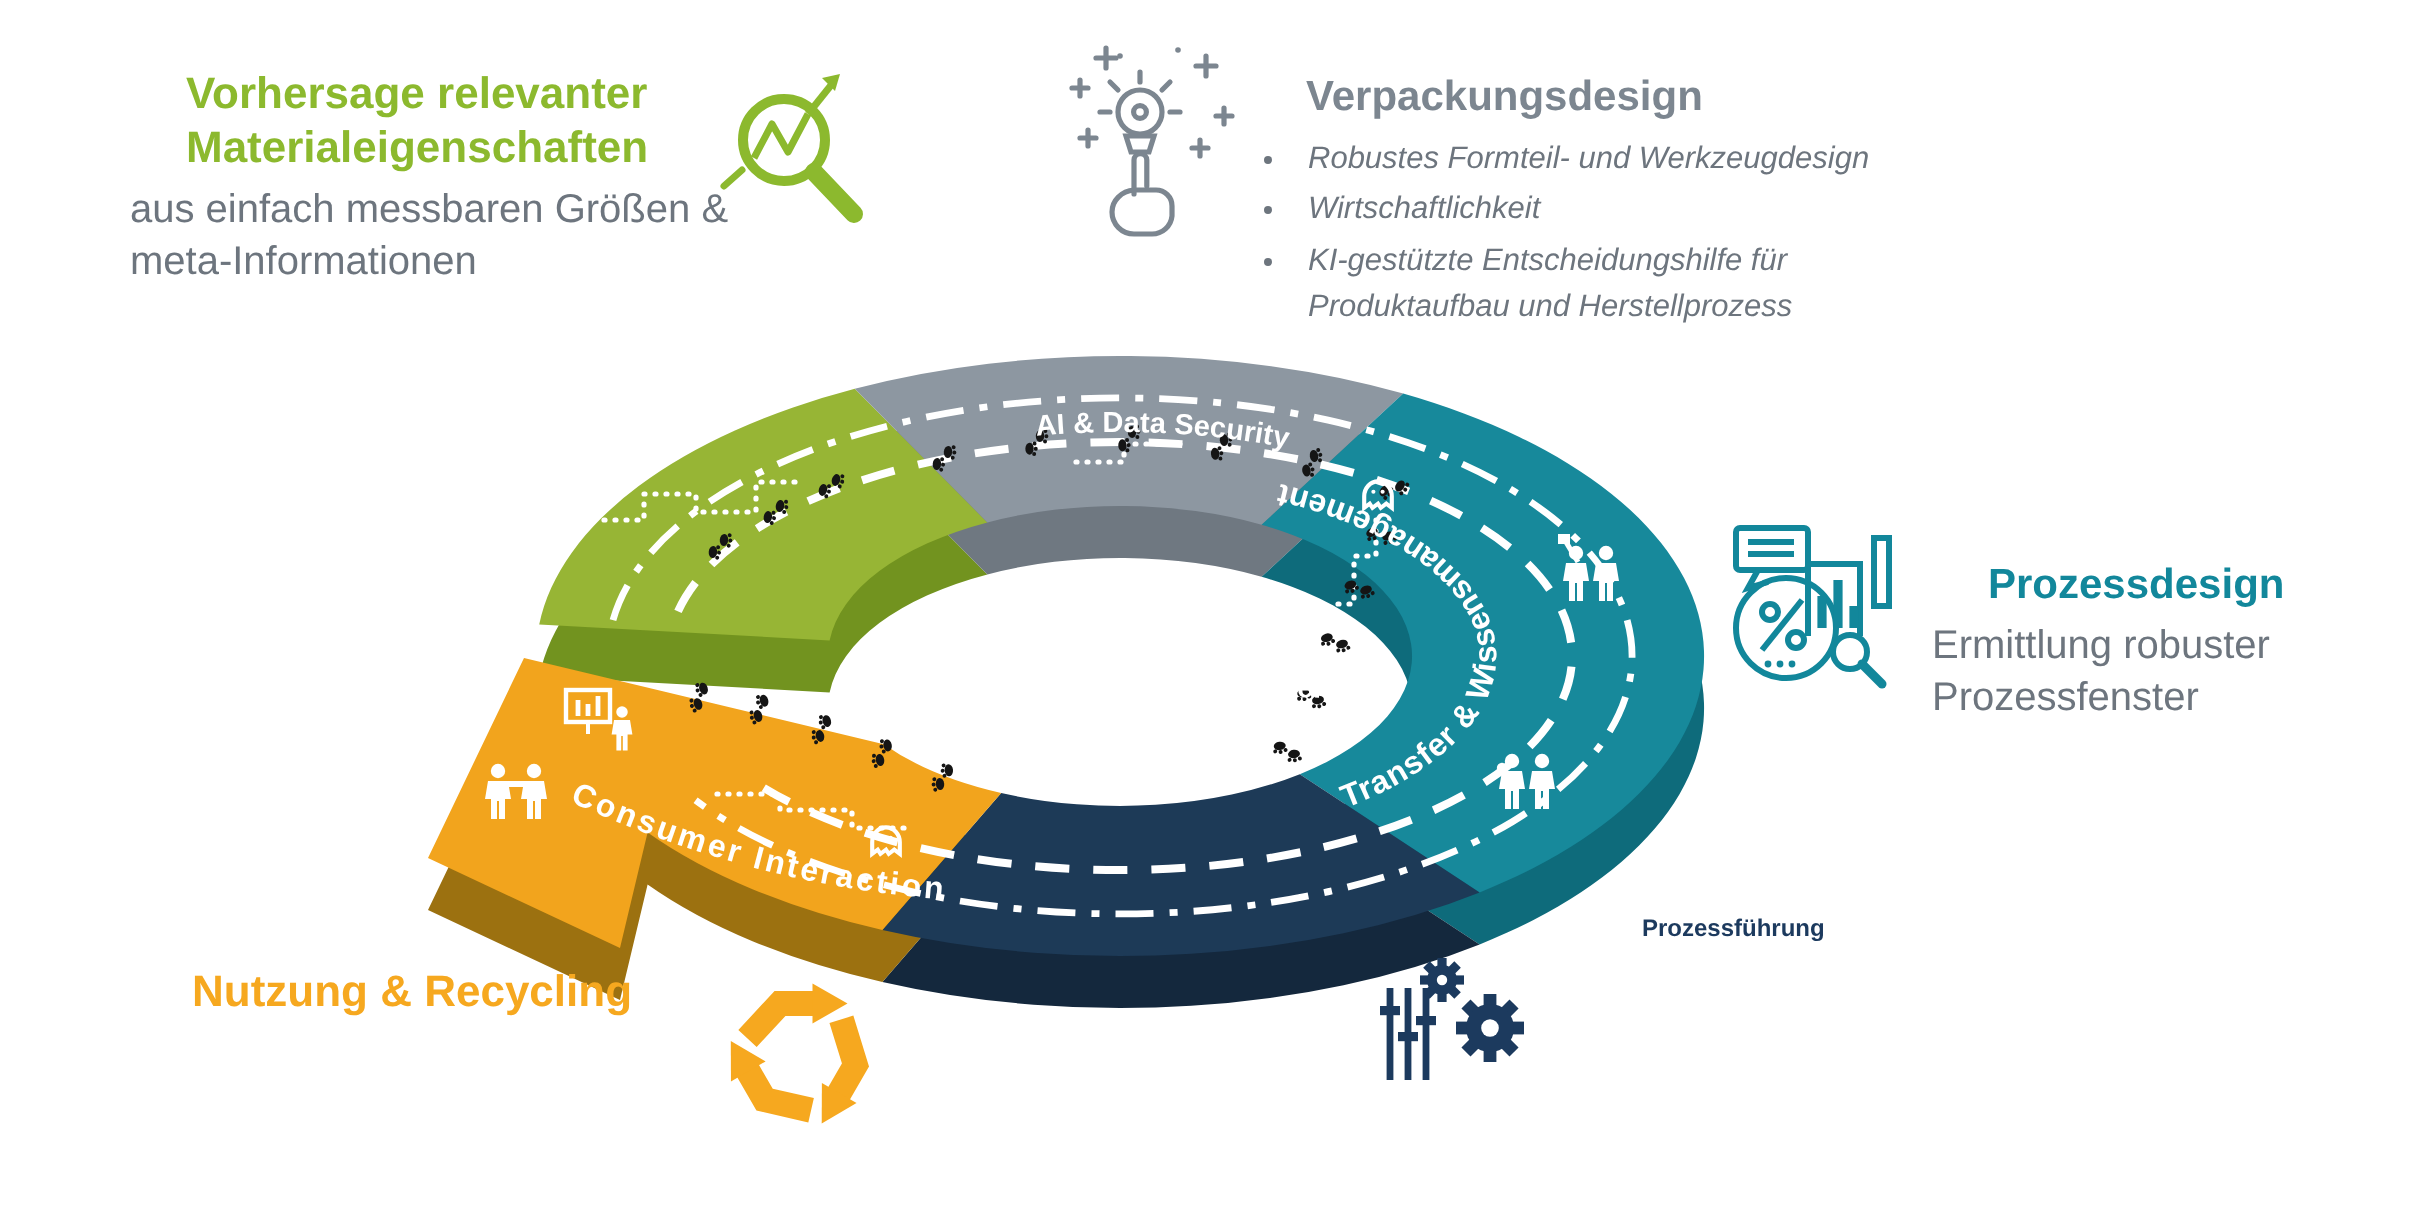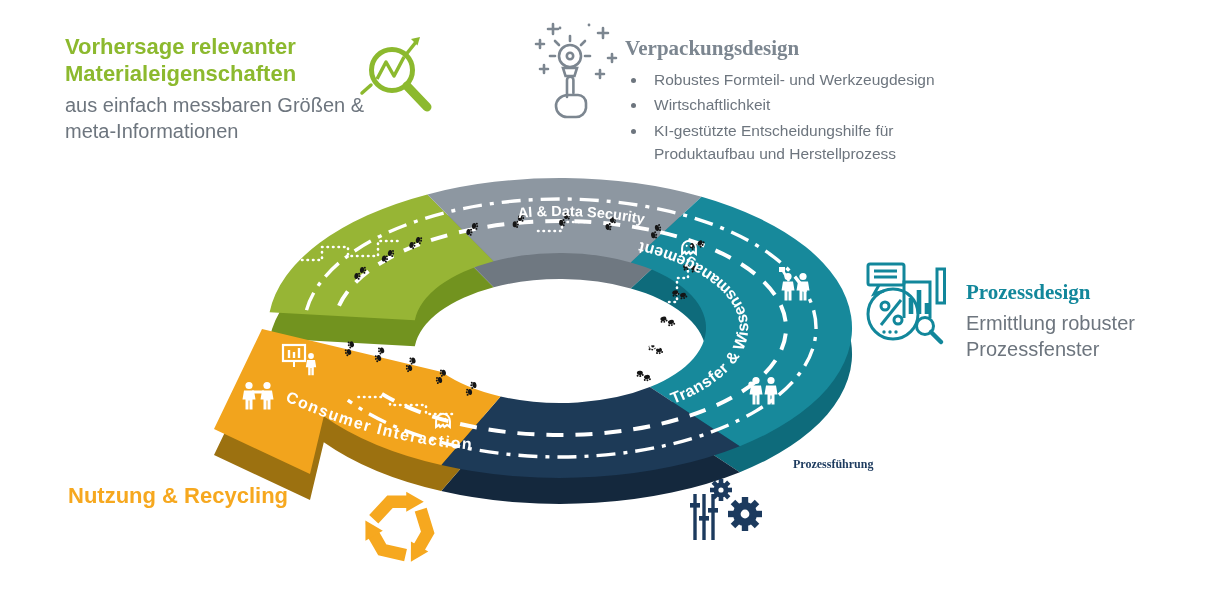--- a/index.html
+++ b/index.html
@@ -1,25 +1,25 @@
 <!DOCTYPE html>
 <html><head>
 <meta charset="utf-8">
 <style>
   html,body{margin:0;padding:0;background:#fff;}
   .stage{position:relative;width:1212px;height:606px;background:#ffffff;overflow:hidden;
          font-family:"Liberation Sans",sans-serif;}
   .tb{position:absolute;}
-  .sec-title{font-weight:bold;font-size:22px;line-height:1.22;}
-  .sec-title.sm{font-size:21px;font-family:Liberation Serif, serif;}
+  .sec-title{font-weight:bold;font-size:22px;line-height:1.22;margin-left:28px;}
+  .sec-title.sm{font-size:21px;}
   .green{color:#8cb92e;} .grayt{color:#7c8690;} .teal{color:#12879b;}
   .navy{color:#1c3a5e;} .orange{color:#f6a81f;}
   .sub{font-size:20px;line-height:1.32;color:#6d757e;margin-top:4px;}
   ul.bul{margin:6px 0 0 0;padding-left:22px;}
-  ul.bul li{font-size:15.5px;line-height:1.52;color:#6d757e;padding-left:7px;margin:0 0 2px 0;}
+  ul.bul li{font-size:15.5px;line-height:1.52;color:#6d757e;padding-left:7px;margin:0 0 2px 0;font-style:italic;}
   ul.bul li::marker{color:#6d757e;}
   svg text{font-family:"Liberation Sans",sans-serif;}
   .ringlabel{fill:#ffffff;font-weight:bold;}
 </style>
 </head>
 <body>
 
 <div class="stage">
 
   <svg width="1212" height="606" viewBox="0 0 1212 606" style="position:absolute;left:0;top:0">

